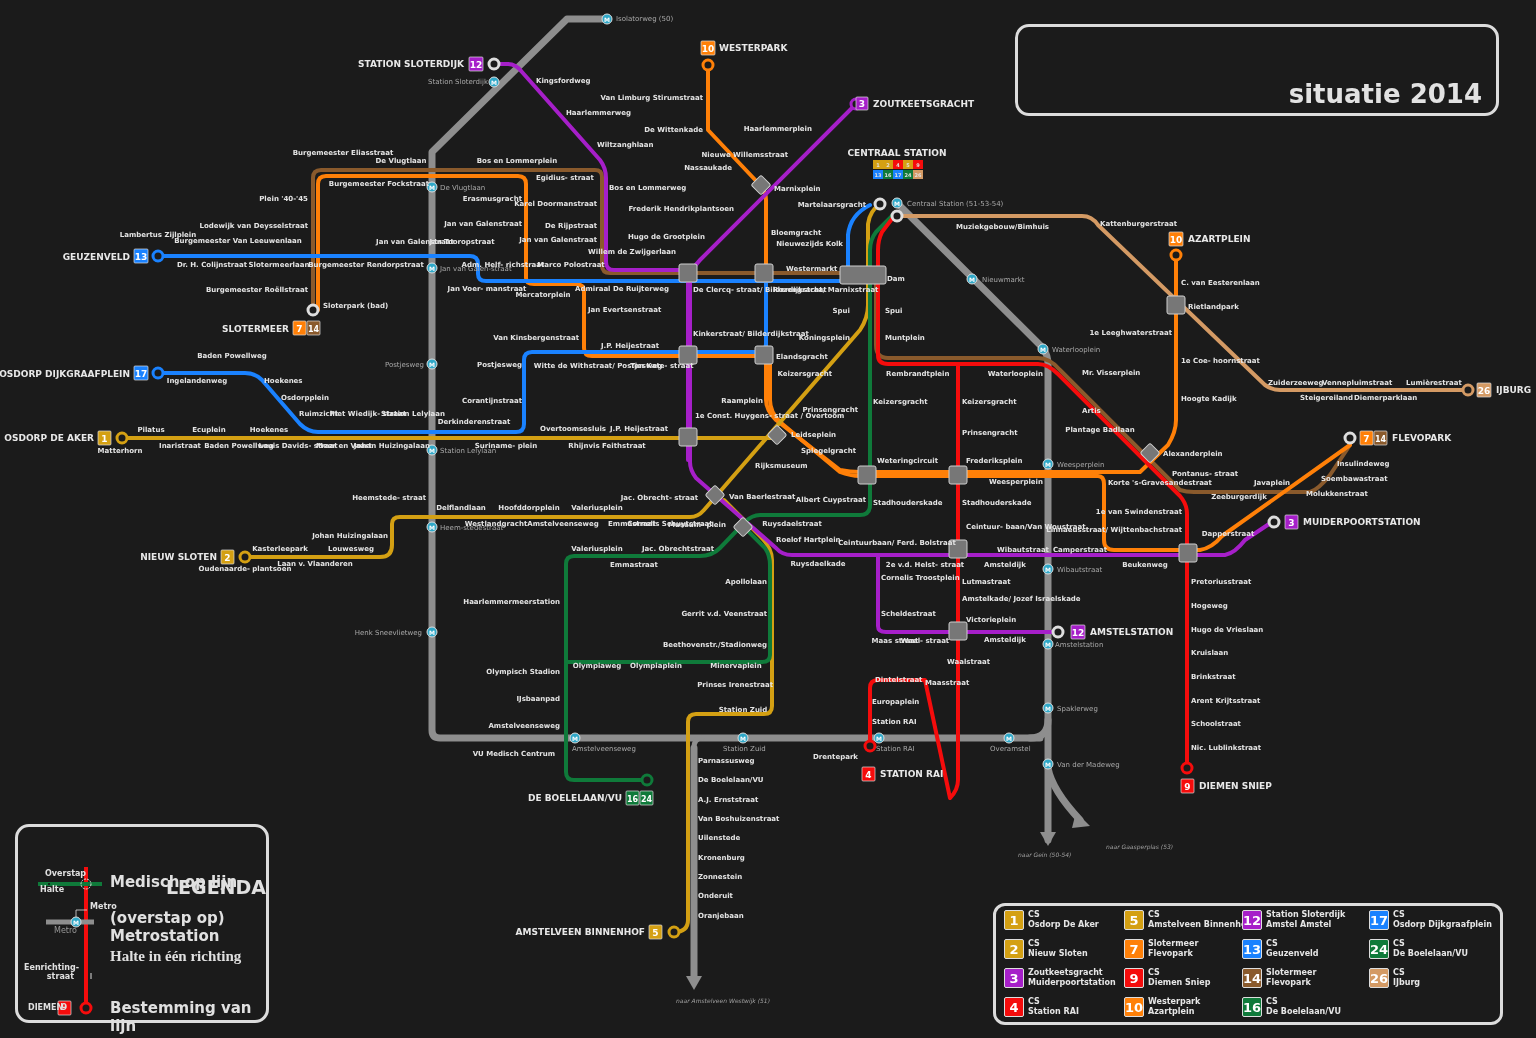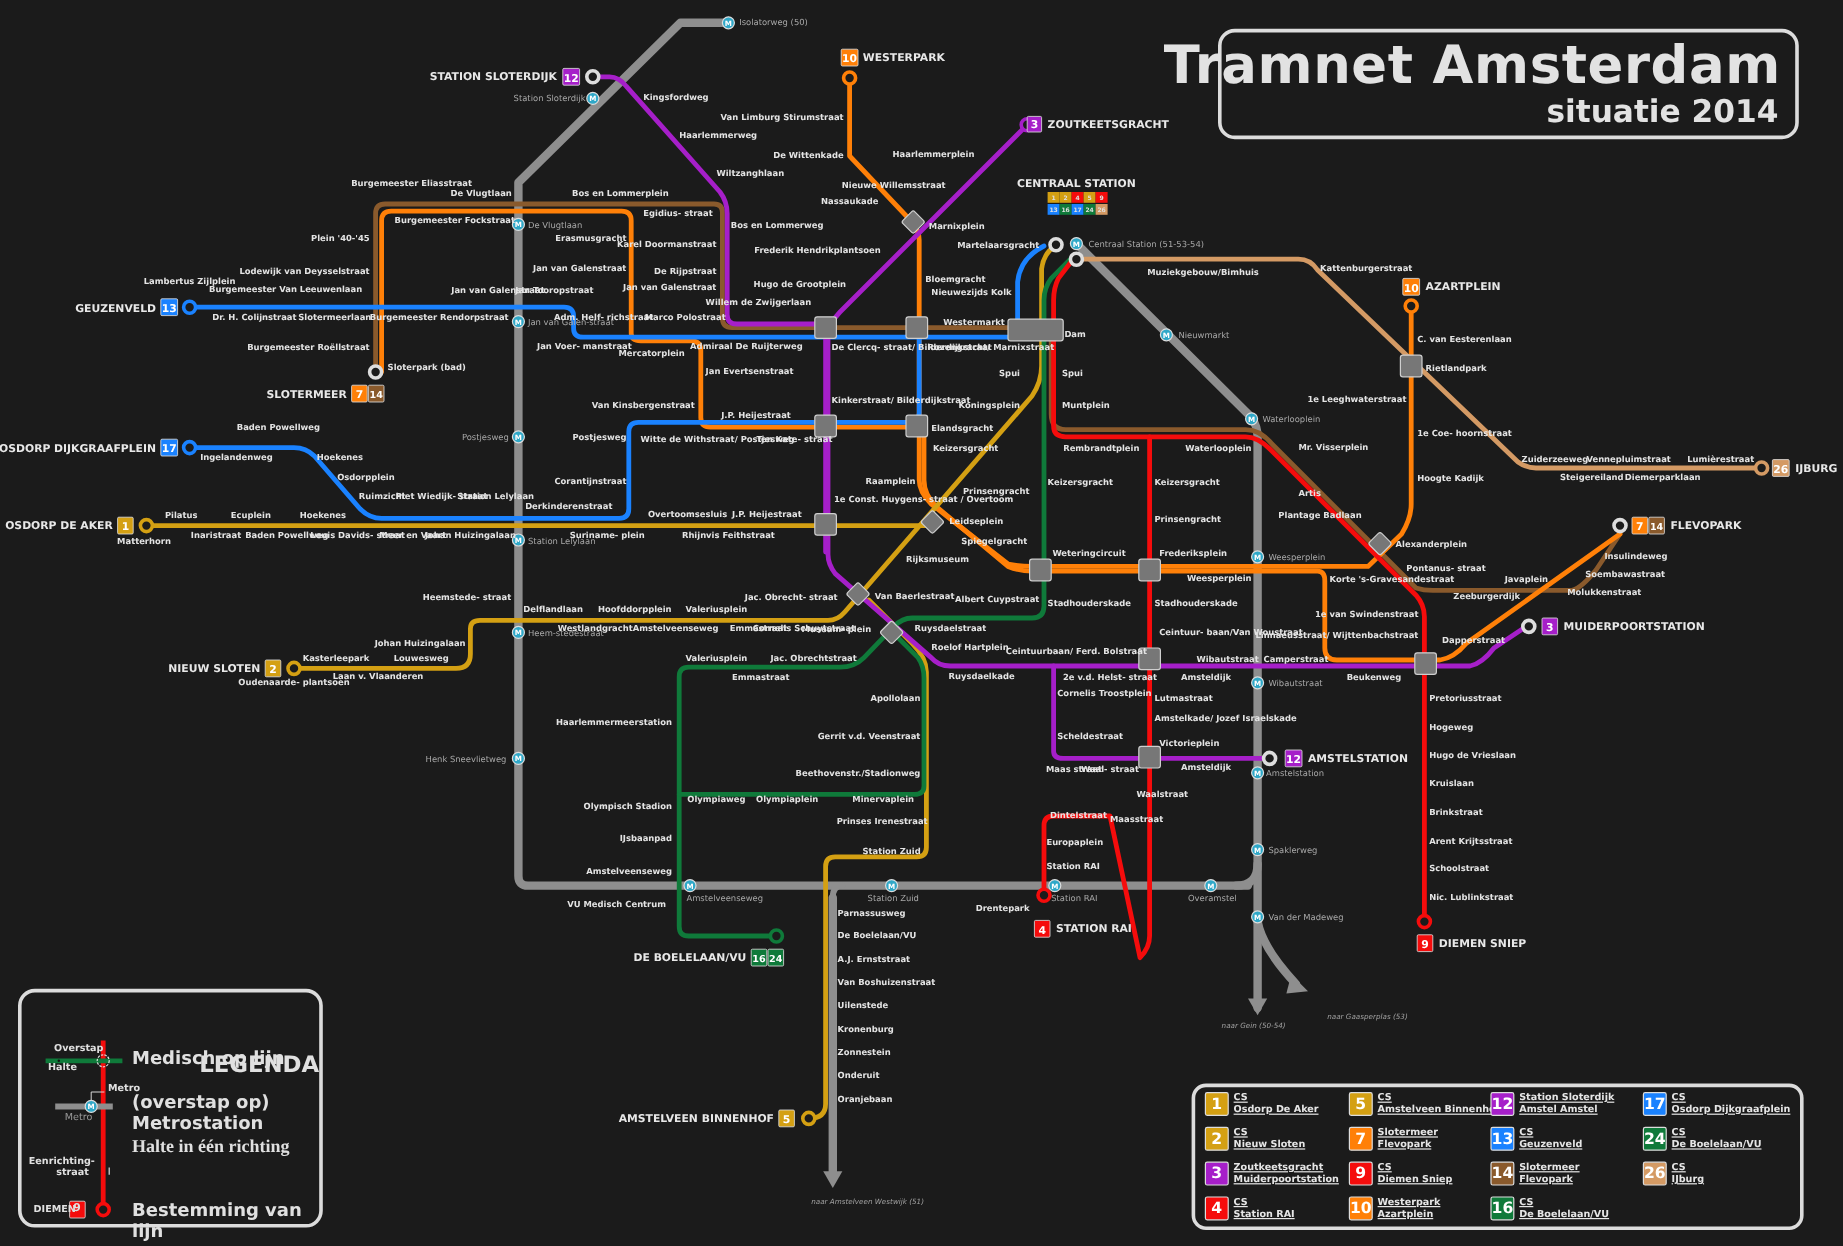--- a/index.html
+++ b/index.html
@@ -8,21 +8,21 @@
   .title-box{position:absolute;left:1015px;top:24px;width:484px;height:92px;border:3px solid #dcdcdc;border-radius:14px;box-sizing:border-box;}
   .title-main{position:absolute;right:12px;top:2px;font-size:44px;font-weight:bold;color:#e2e2e2;letter-spacing:0.5px;white-space:nowrap;}
   .title-sub{position:absolute;right:14px;top:52px;font-size:26px;font-weight:bold;color:#e2e2e2;white-space:nowrap;}
   .legend{position:absolute;left:15px;top:824px;width:254px;height:199px;border:3px solid #dcdcdc;border-radius:14px;box-sizing:border-box;}
   .legend-title{position:absolute;left:0;right:0;top:8px;text-align:right;font-size:19px;font-weight:bold;color:#e0e0e0;margin-top:41px;}
   .legend-row{position:absolute;left:92px;font-size:15px;font-weight:bold;color:#e0e0e0;line-height:18px;}
   .legend-small{position:absolute;font-size:8px;color:#e0e0e0;font-weight:bold;}
   .lines-box{position:absolute;left:993px;top:903px;width:510px;height:122px;border:3px solid #dcdcdc;border-radius:12px;box-sizing:border-box;}
   .line-entry{position:absolute;display:flex;align-items:center;}
   .line-badge{width:20px;height:20px;border:1px solid #ddd;border-radius:2px;color:#fff;font-size:13px;font-weight:bold;display:flex;align-items:center;justify-content:center;box-sizing:border-box;}
-  .line-text{margin-left:4px;font-size:8px;line-height:10px;color:#e6e6e6;font-weight:bold;text-decoration:underline;}
+  .line-text{margin-left:4px;font-size:8px;line-height:10px;color:#e6e6e6;font-weight:bold;}
   .st{font-family:"DejaVu Sans",sans-serif;font-size:7px;font-weight:bold;fill:#e4e4e4;}
   .mst{font-family:"DejaVu Sans",sans-serif;font-size:7px;fill:#a8a8a8;}
   .term{font-family:"DejaVu Sans",sans-serif;font-size:9px;font-weight:bold;fill:#e8e8e8;}
   .small{font-family:"DejaVu Sans",sans-serif;font-size:5px;fill:#e0e0e0;font-weight:bold;}
   .it{font-family:"DejaVu Sans",sans-serif;font-size:6px;fill:#a0a0a0;font-style:italic;}
 </style>
 </head>
 <body>
 
 <svg id="map" width="1536" height="1038" viewBox="0 0 1536 1038" xmlns="http://www.w3.org/2000/svg">
@@ -507,21 +507,20 @@
       <text x="632.5" y="802" font-size="8" fill="#fff" text-anchor="middle" font-weight="bold" font-family="DejaVu Sans,sans-serif">16</text>
     <rect x="640" y="791" width="13" height="14" rx="1" fill="#0f7a3a" stroke="#ddd" stroke-width="0.7"></rect>
       <text x="646.5" y="802" font-size="8" fill="#fff" text-anchor="middle" font-weight="bold" font-family="DejaVu Sans,sans-serif">24</text>
     <text class="term" x="645" y="935" text-anchor="end">AMSTELVEEN BINNENHOF</text>
     <rect x="649" y="925" width="13" height="14" rx="1" fill="#d4a013" stroke="#ddd" stroke-width="0.7"></rect>
       <text x="655.5" y="936" font-size="9" fill="#fff" text-anchor="middle" font-weight="bold" font-family="DejaVu Sans,sans-serif">5</text>
   </g>
 </svg>
 
 <div class="title-box">
-  <div class="title-main">Tramnet Amsterdam</div>
   <div class="title-sub">situatie 2014</div>
 </div>
 
 <div class="legend">
   <div class="legend-title">LEGENDA</div>
   <svg style="position:absolute;left:0;top:0" width="254" height="199">
     <line x1="68" y1="40" x2="68" y2="178" stroke="#f50c0c" stroke-width="4"></line>
     <line x1="20" y1="57" x2="84" y2="57" stroke="#0f7a3a" stroke-width="4"></line>
     <circle cx="68" cy="57" r="5" fill="none" stroke="#ddd" stroke-width="1" stroke-dasharray="2,1"></circle>
     <circle cx="31" cy="57" r="1" fill="#111"></circle>

